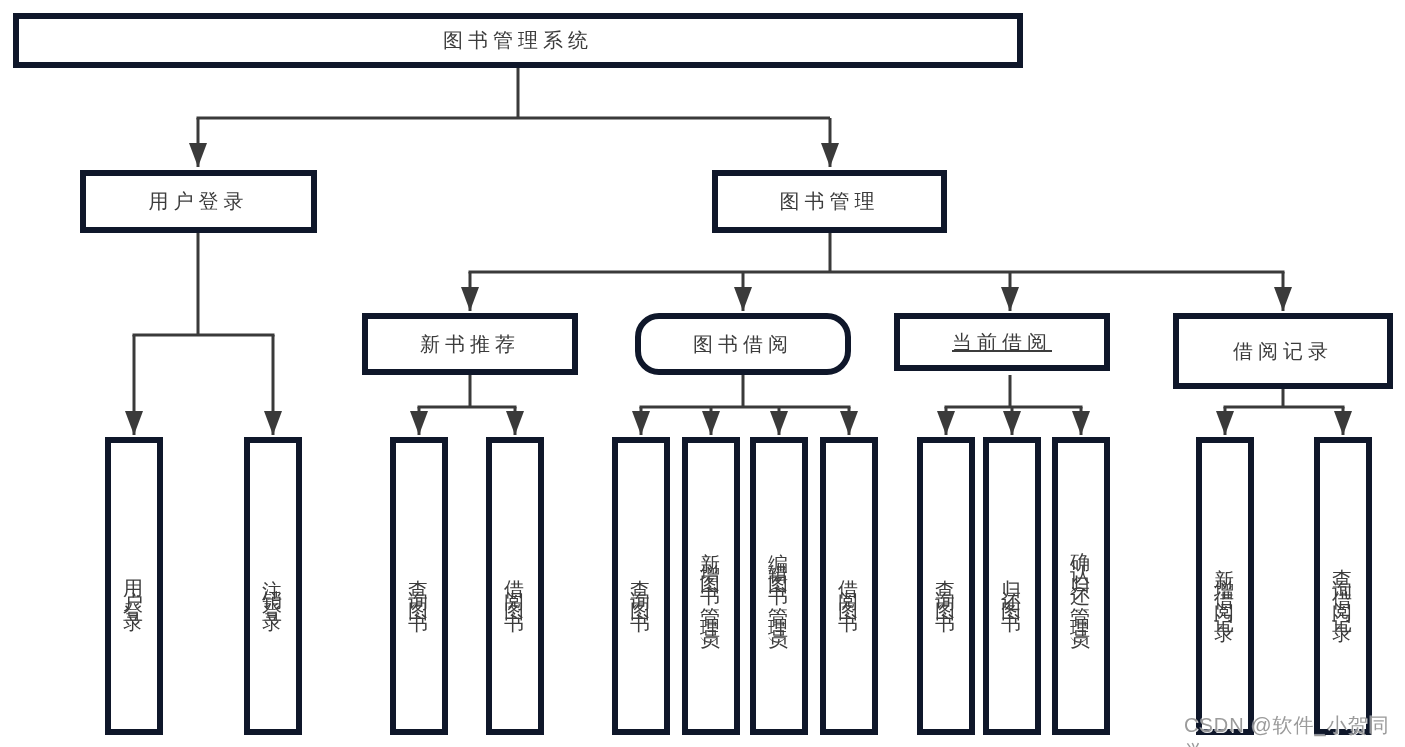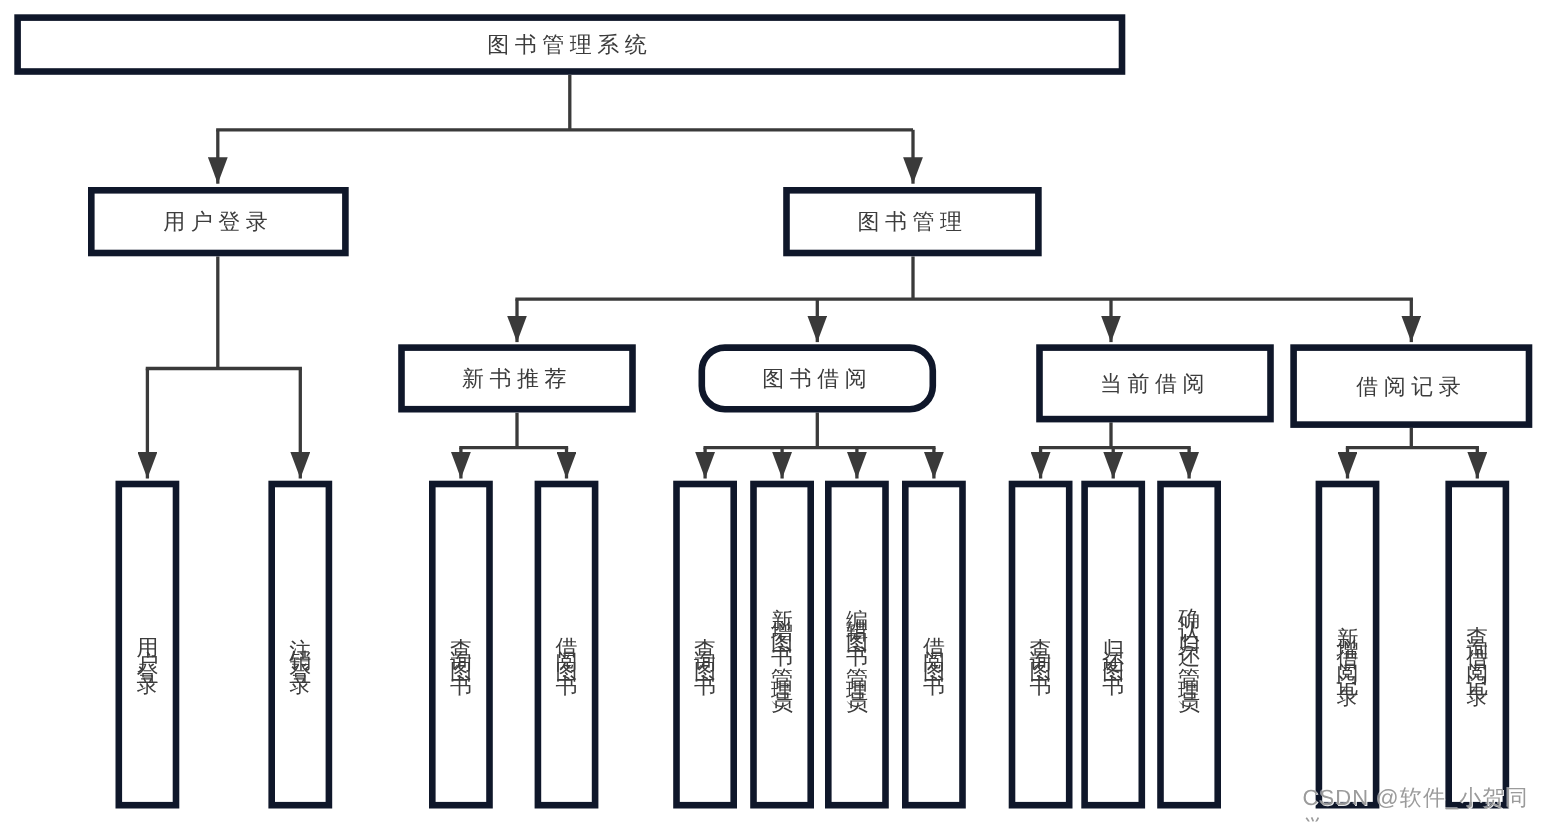--- a/index.html
+++ b/index.html
@@ -86,21 +86,21 @@
     </g>
   </svg>
 
   <div class="node" style="left:13px;top:13px;width:1010px;height:55px;">图书管理系统</div>
 
   <div class="node" style="left:80px;top:170px;width:237px;height:63px;">用户登录</div>
   <div class="node" style="left:712px;top:170px;width:235px;height:63px;">图书管理</div>
 
   <div class="node" style="left:362px;top:313px;width:216px;height:62px;">新书推荐</div>
   <div class="node" style="left:635px;top:313px;width:216px;height:62px;border-radius:24px;">图书借阅</div>
-  <div class="node" style="left:942px;top:313px;width:216px;height:71px;">当前借阅</div>
+  <div class="node" style="left:894px;top:313px;width:216px;height:58px;text-decoration:underline;">当前借阅</div>
   <div class="node" style="left:1173px;top:313px;width:220px;height:76px;">借阅记录</div>
 
   <div class="node v" style="left:105px;top:437px;width:58px;height:298px;">用户登录</div>
   <div class="node v" style="left:244px;top:437px;width:58px;height:298px;">注销登录</div>
 
   <div class="node v" style="left:390px;top:437px;width:58px;height:298px;">查询图书</div>
   <div class="node v" style="left:486px;top:437px;width:58px;height:298px;">借阅图书</div>
 
   <div class="node v" style="left:612px;top:437px;width:58px;height:298px;">查询图书</div>
   <div class="node v" style="left:682px;top:437px;width:58px;height:298px;">新增图书（管理员）</div>

